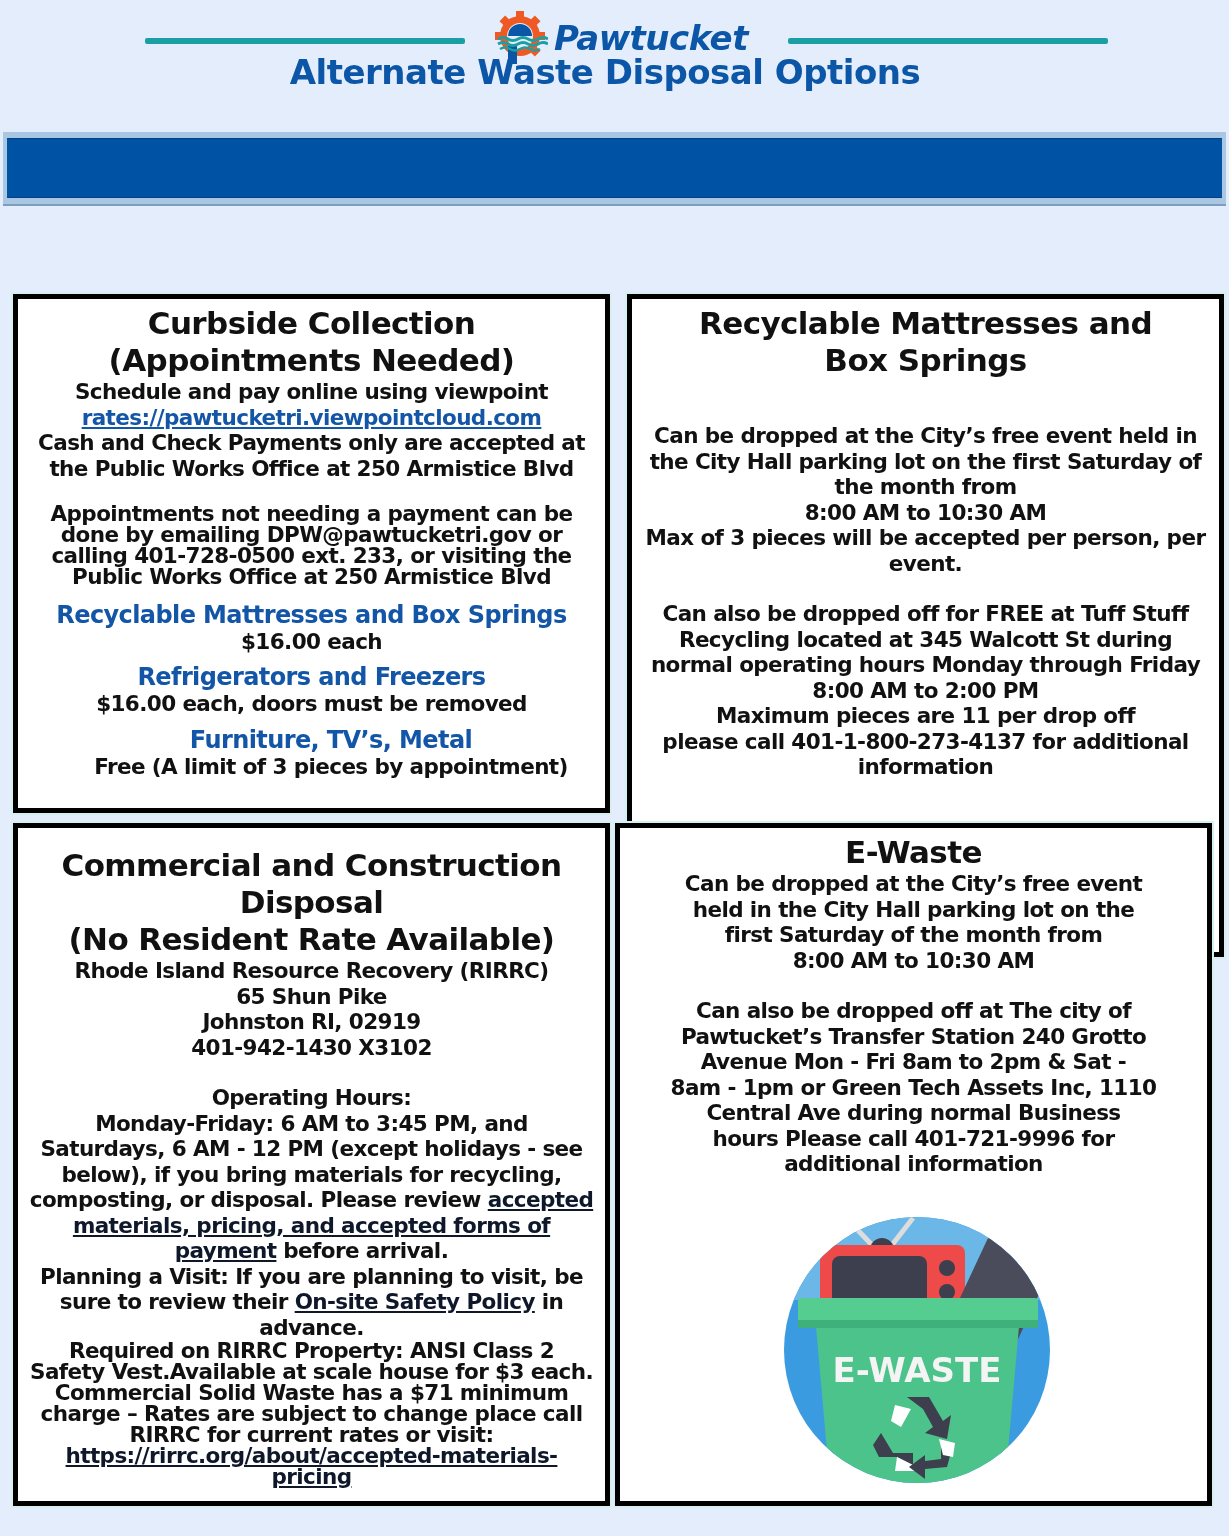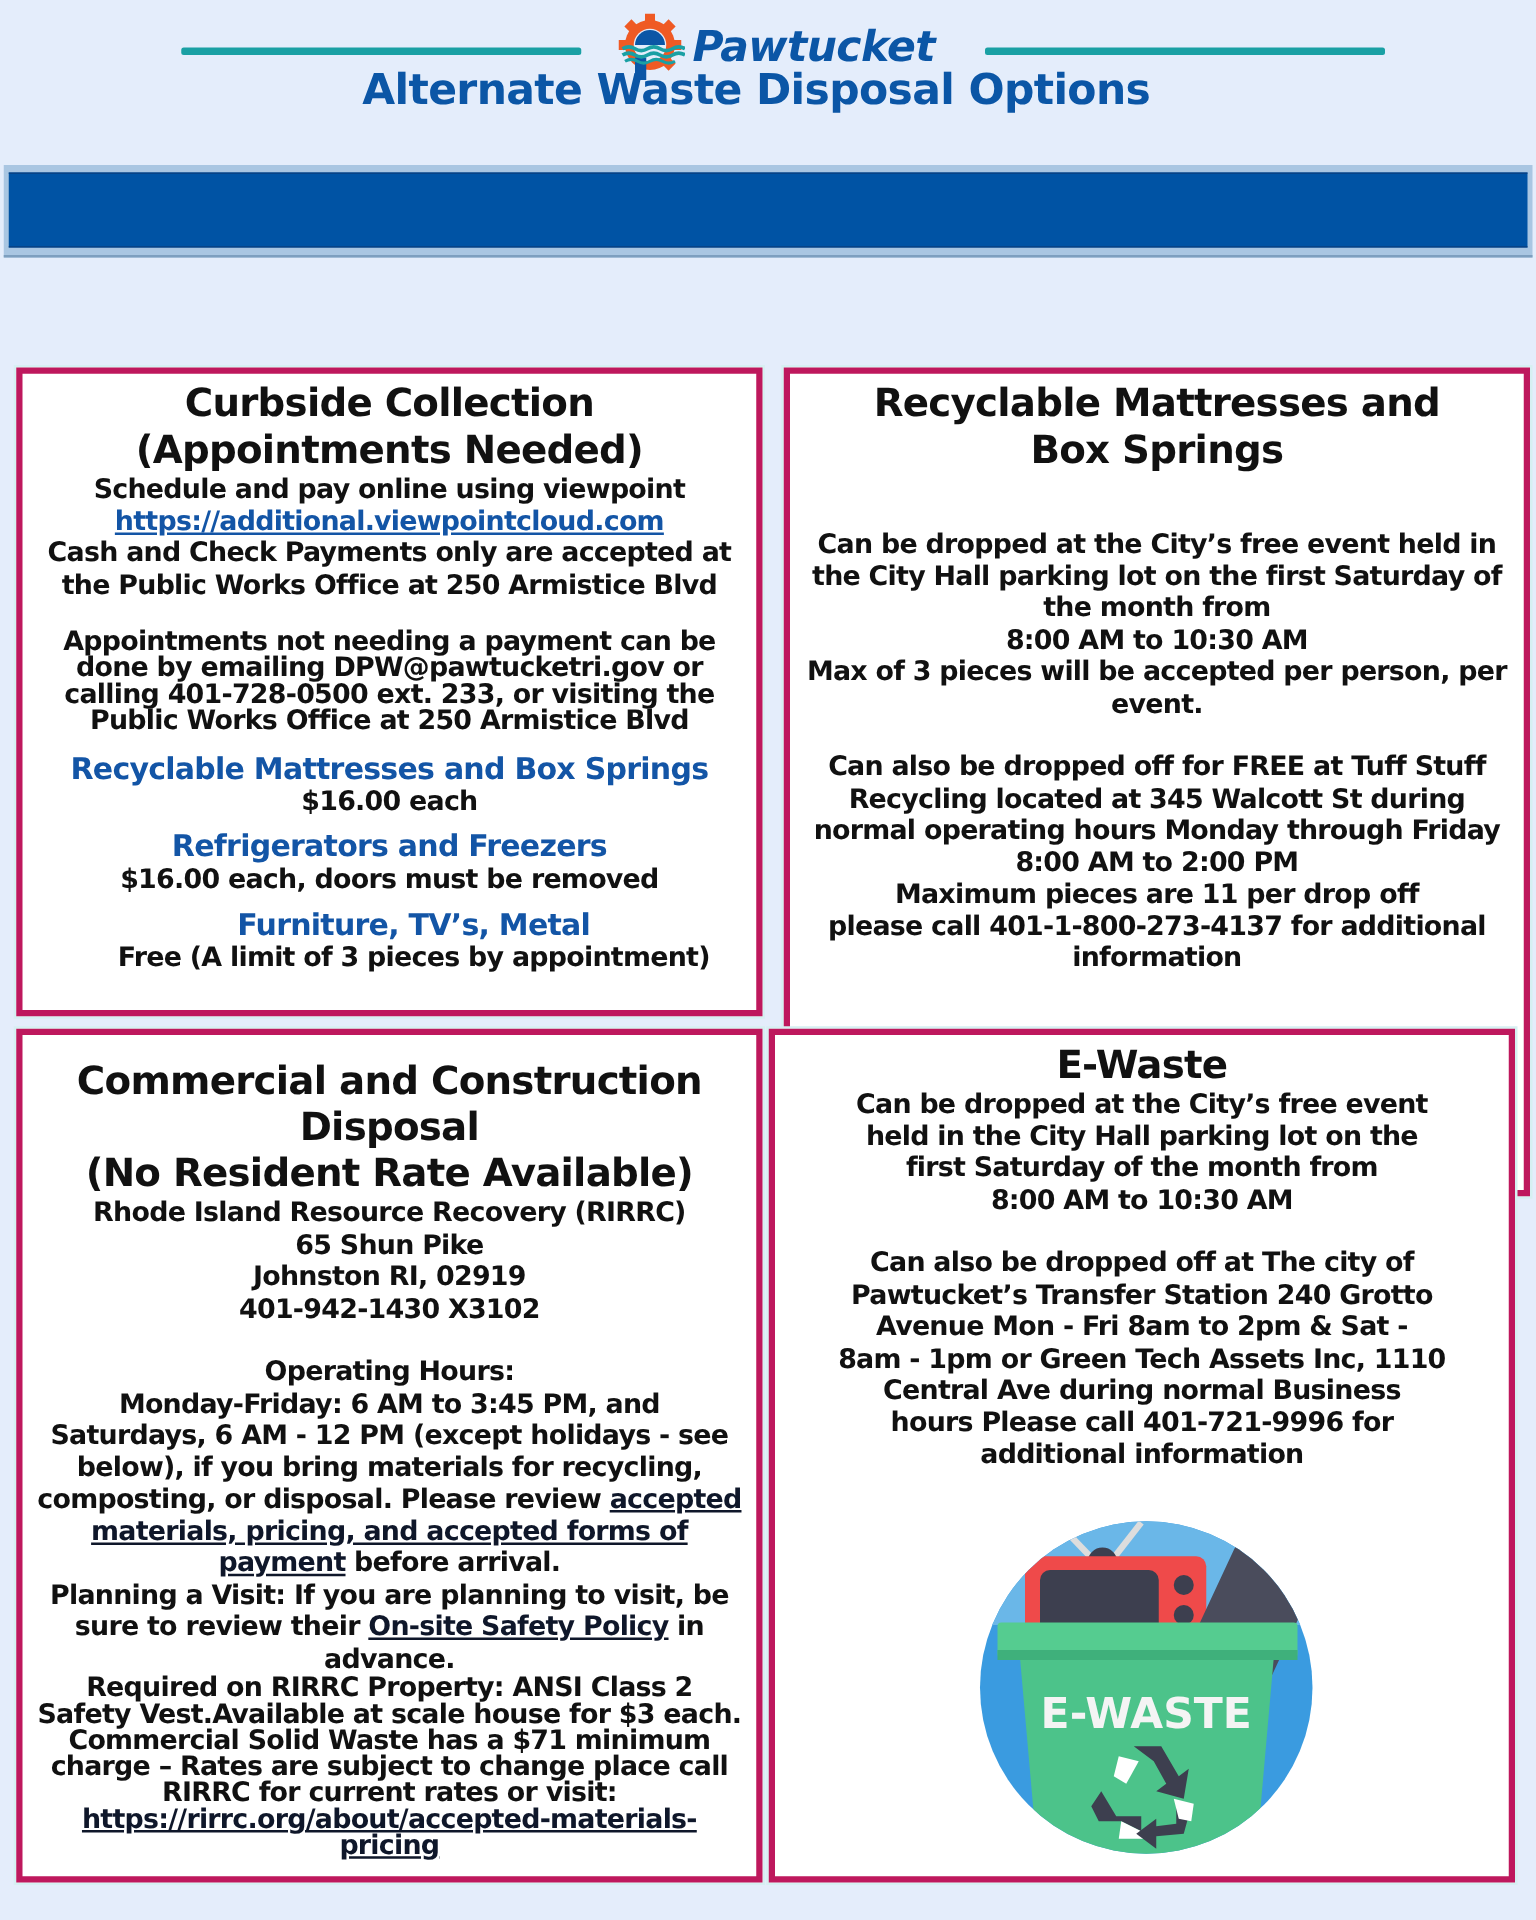--- a/index.html
+++ b/index.html
@@ -28,21 +28,21 @@
     font-size: 34px; color: #0b56a6; letter-spacing: -0.5px;
   }
   .banner {
     position: absolute; left: 3px; top: 132px; width: 1223px; height: 74px;
     background: #a9c6e2; padding: 6px 4px;
     border-bottom: 2px solid #7d9fbf;
   }
   .banner-inner { width: 100%; height: 100%; background: #0053a4; border-top: 1px solid #0a3f7e; border-bottom: 1px solid #0a3f7e; }
 
   .card {
-    position: absolute; background: #fff; border: 5px solid #be185d;
+    position: absolute; background: #fff; border: 5px solid #000000;
     text-align: center; font-weight: bold;
     box-shadow: 0 0 0 2px #d6f0f2;
   }
   .card h2 {
     font-family: "DejaVu Sans", sans-serif; font-weight: bold;
     font-size: 31px; line-height: 37px; color: #111; letter-spacing: -0.6px;
   }
   .card p {
     font-family: "DejaVu Sans", sans-serif; font-weight: bold;
     font-size: 21.5px; line-height: 25.5px; letter-spacing: -0.6px; color: #111;
@@ -91,21 +91,21 @@
 <h1 class="page-title">Alternate Waste Disposal Options</h1>
 
 <div class="banner">
   <div class="banner-inner"></div>
 </div>
 
 <section class="card" id="card-curbside">
   <h2>Curbside Collection</h2>
   <h2>(Appointments Needed)</h2>
   <p>Schedule and pay online using viewpoint</p>
-  <p><a class="link">https://additional.viewpointcloud.com</a></p>
+  <p><a class="link">rates://pawtucketri.viewpointcloud.com</a></p>
   <p>Cash and Check Payments only are accepted at</p>
   <p>the Public Works Office at 250 Armistice Blvd</p>
   <div class="tight" style="margin-top:22px;">
     <p>Appointments not needing a payment can be</p>
     <p>done by emailing DPW@pawtucketri.gov or</p>
     <p>calling 401-728-0500 ext. 233, or visiting the</p>
     <p>Public Works Office at 250 Armistice Blvd</p>
   </div>
   <div style="margin-top:14px;">
     <p class="sub">Recyclable Mattresses and Box Springs</p>

